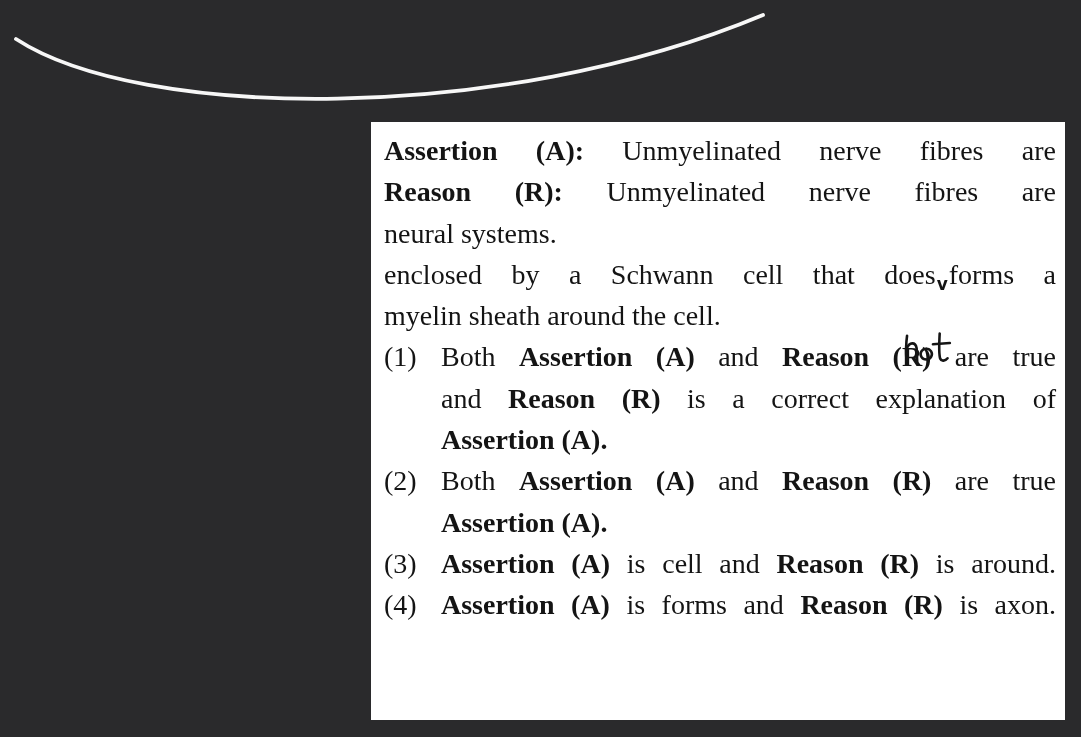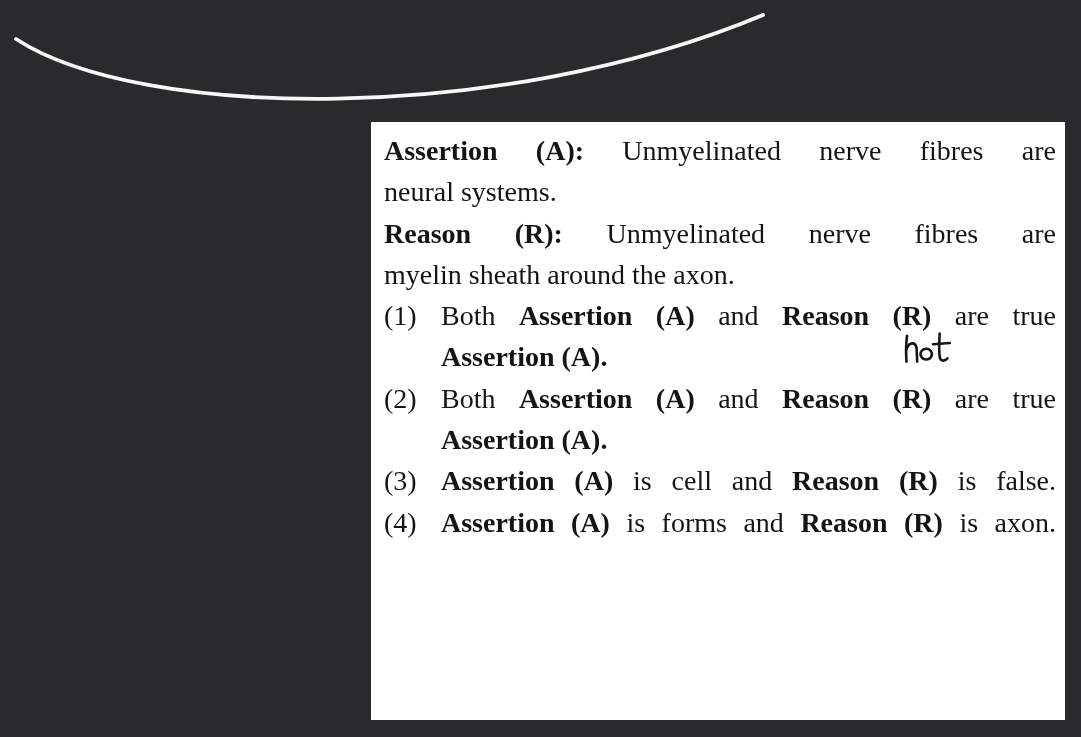--- a/index.html
+++ b/index.html
@@ -88,28 +88,30 @@
 
 <div class="stage">
 
   <svg class="pen-curve" viewBox="0 0 1081 737" xmlns="http://www.w3.org/2000/svg">
     <path d="M 16 39 C 140 120, 500 125, 763 15" fill="none" stroke="#f7f7f7" stroke-width="3.8" stroke-linecap="round"></path>
   </svg>
 
   <div class="panel">
     <div class="qtext" id="question-lines">
         <div class="line j"><span class="b">Assertion (A):</span><span> Unmyelinated nerve fibres are</span></div>
+        <div class="line j"><span class="b">Reason (R):</span><span> Unmyelinated nerve fibres are</span></div>
         <div class="line"><span>neural systems.</span></div>
-        <div class="line j"><span class="b">Reason (R):</span><span> Unmyelinated nerve fibres are</span></div>
-        <div class="line"><span>myelin sheath around the axon.</span></div>
+        <div class="line j"><span>enclosed by a Schwann cell that does</span><span class="caret">v</span><span>forms a</span></div>
+        <div class="line"><span>myelin sheath around the cell.</span></div>
         <div class="line j ind"><span class="optlabel">(1)</span><span>Both </span><span class="b">Assertion (A)</span><span> and </span><span class="b">Reason (R)</span><span> are true</span></div>
+        <div class="line j ind"><span>and </span><span class="b">Reason (R)</span><span> is a correct explanation of</span></div>
         <div class="line ind"><span class="b">Assertion (A).</span></div>
         <div class="line j ind"><span class="optlabel">(2)</span><span>Both </span><span class="b">Assertion (A)</span><span> and </span><span class="b">Reason (R)</span><span> are true</span></div>
         <div class="line ind"><span class="b">Assertion (A).</span></div>
-        <div class="line j ind"><span class="optlabel">(3)</span><span class="b">Assertion (A)</span><span> is cell and </span><span class="b">Reason (R)</span><span> is false.</span></div>
+        <div class="line j ind"><span class="optlabel">(3)</span><span class="b">Assertion (A)</span><span> is cell and </span><span class="b">Reason (R)</span><span> is around.</span></div>
         <div class="line j ind"><span class="optlabel">(4)</span><span class="b">Assertion (A)</span><span> is forms and </span><span class="b">Reason (R)</span><span> is axon.</span></div>
       </div>
   </div>
 
   <svg class="not-annot" viewBox="0 0 48 30" xmlns="http://www.w3.org/2000/svg" aria-label="not">
     <path d="M4,28 C3.5,21 3.5,12 4.5,5"></path>
     <path d="M4,17 C6.5,10 12,10.5 13,16 L13.5,28"></path>
     <path d="M21.5,16.5 a5,4.8 0 1 0 0.1,0"></path>
     <path d="M33.5,3 C33,12 32.5,21 34,25.5 C35,28 38.5,27.5 40.5,25"></path>
     <path d="M27.5,12.5 L42.5,11.5"></path>

